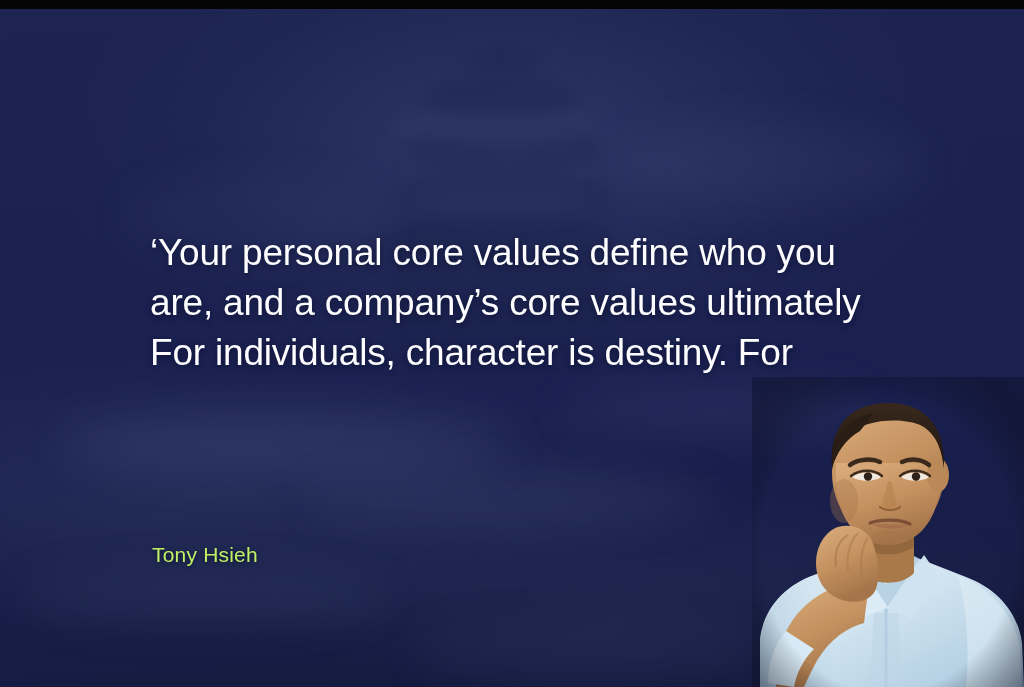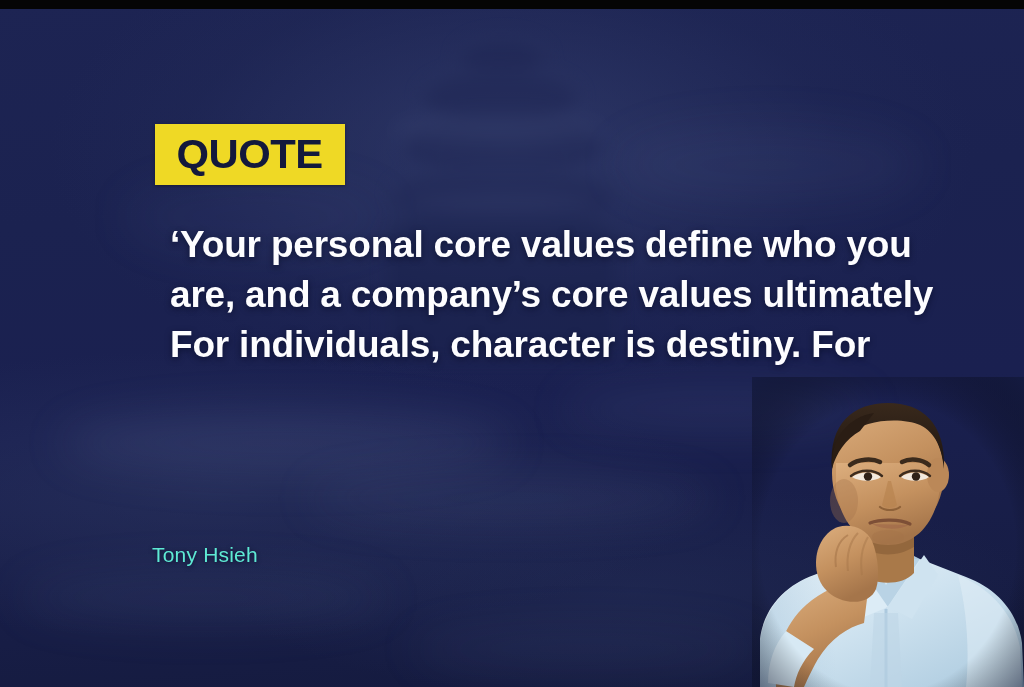--- a/index.html
+++ b/index.html
@@ -111,41 +111,40 @@
     font-weight: bold;
     letter-spacing: -0.5px;
     line-height: 1;
     transform: scaleX(1.02);
   }
 
   
   .quote-text {
     position: absolute;
     left: 150px;
-    top: 220px;
+    top: 228px;
     width: 730px;
     z-index: 20;
     color: #fdfdff;
     font-family: "Liberation Sans", sans-serif;
     font-size: 37px;
-    font-weight: bold;
+    font-weight: normal;
     line-height: 50px;
     letter-spacing: -0.2px;
     text-shadow: 0 2px 6px rgba(4,8,30,0.55);
-    margin-left: 20px;
   }
   .quote-text .ln { display: block; white-space: nowrap; }
 
   
   .attribution {
     position: absolute;
     left: 152px;
     top: 543px;
     z-index: 20;
-    color: #5eead4;
+    color: #bef264;
     font-family: "Liberation Sans", sans-serif;
     font-size: 21px;
     font-weight: normal;
     letter-spacing: 0.2px;
     text-shadow: 0 1px 4px rgba(5,8,28,0.6);
   }
 
   
   .portrait {
     position: absolute;
@@ -177,23 +176,20 @@
     <div class="rock r4"></div>
     <div class="rock r3"></div>
     <div class="rock r2"></div>
     <div class="rock r1"></div>
     <div class="cairn-glow"></div>
     <div class="cairn-glow2"></div>
   </div>
 
   <div class="top-bar"></div>
 
-  <div class="quote-badge">
-    <span class="quote-badge-label">QUOTE</span>
-  </div>
 
   <div class="quote-text">
     <span class="ln">‘Your personal core values define who you</span>
     <span class="ln">are, and a company’s core values ultimately</span>
     <span class="ln">For individuals, character is destiny. For</span>
   </div>
 
   <div class="attribution">Tony Hsieh</div>
 
   <div class="portrait">

